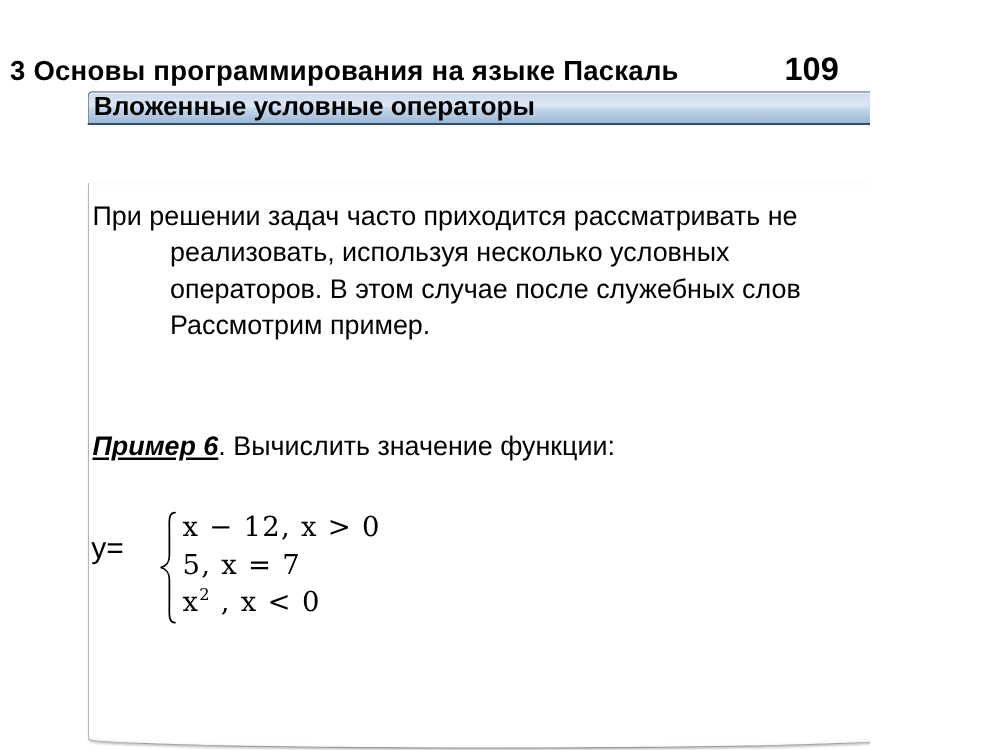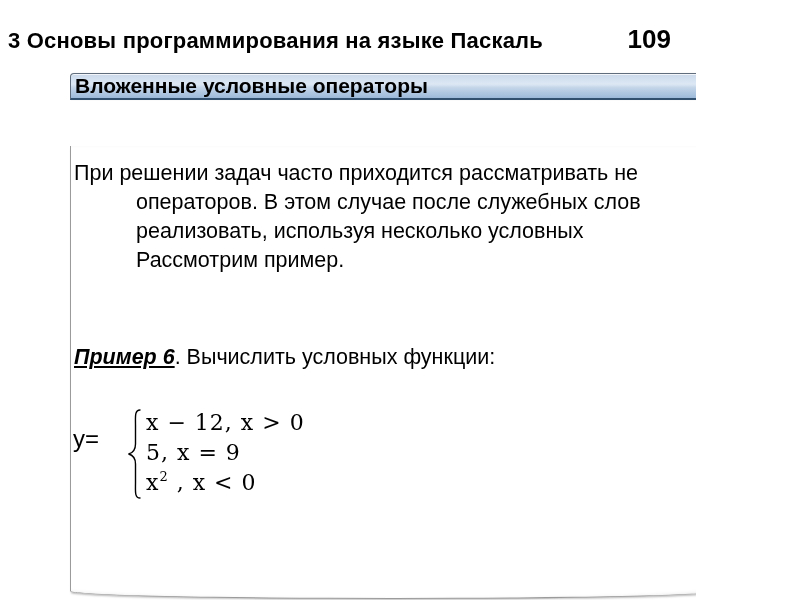--- a/index.html
+++ b/index.html
@@ -26,20 +26,21 @@
   }
   .doc-title {
     font-weight: bold;
     font-size: 22px;
     letter-spacing: 0.2px;
     white-space: nowrap;
   }
   .page-number {
     font-weight: bold;
     font-size: 26px;
+    margin-top: 16px;
   }
 
   
   .panel {
     position: absolute;
     left: 70px;
     top: 73px;
     width: 647px;
   }
   .panel-titlebar {
@@ -150,36 +151,36 @@
   <div class="panel">
 
     <div class="panel-titlebar">
       <span>Вложенные условные операторы</span>
     </div>
 
     <div class="panel-body">
 
       <div class="para">
         <div class="pline">При решении задач часто приходится рассматривать не</div>
+        <div class="pline indent">реализовать, используя несколько условных</div>
         <div class="pline indent">операторов. В этом случае после служебных слов</div>
-        <div class="pline indent">реализовать, используя несколько условных</div>
         <div class="pline indent">Рассмотрим пример.</div>
       </div>
 
       <div class="example">
-        <span class="example-label">Пример 6</span><span>. Вычислить условных функции:</span>
+        <span class="example-label">Пример 6</span><span>. Вычислить значение функции:</span>
       </div>
 
       <div class="formula">
         <span class="flhs">y=</span>
         <svg class="fbrace" width="18" height="92" viewBox="0 0 18 92" aria-hidden="true">
           <path d="M15,2 C9.5,2 10.5,9 10.5,17 L10.5,36 C10.5,43 7.5,45 3.5,46 C7.5,47 10.5,49 10.5,56 L10.5,75 C10.5,83 9.5,90 15,90" fill="none" stroke="#000000" stroke-width="1.4" stroke-linecap="round"></path>
         </svg>
         <div class="fcases">
           <div class="fcase"><span>x − 12, x &gt; 0</span><sup></sup><span></span></div>
-          <div class="fcase"><span>5, x = 9</span><sup></sup><span></span></div>
+          <div class="fcase"><span>5, x = 7</span><sup></sup><span></span></div>
           <div class="fcase"><span>x</span><sup>2</sup><span> , x &lt; 0</span></div>
         </div>
       </div>
 
     </div>
   </div>
 </div>
 
 </body></html>

